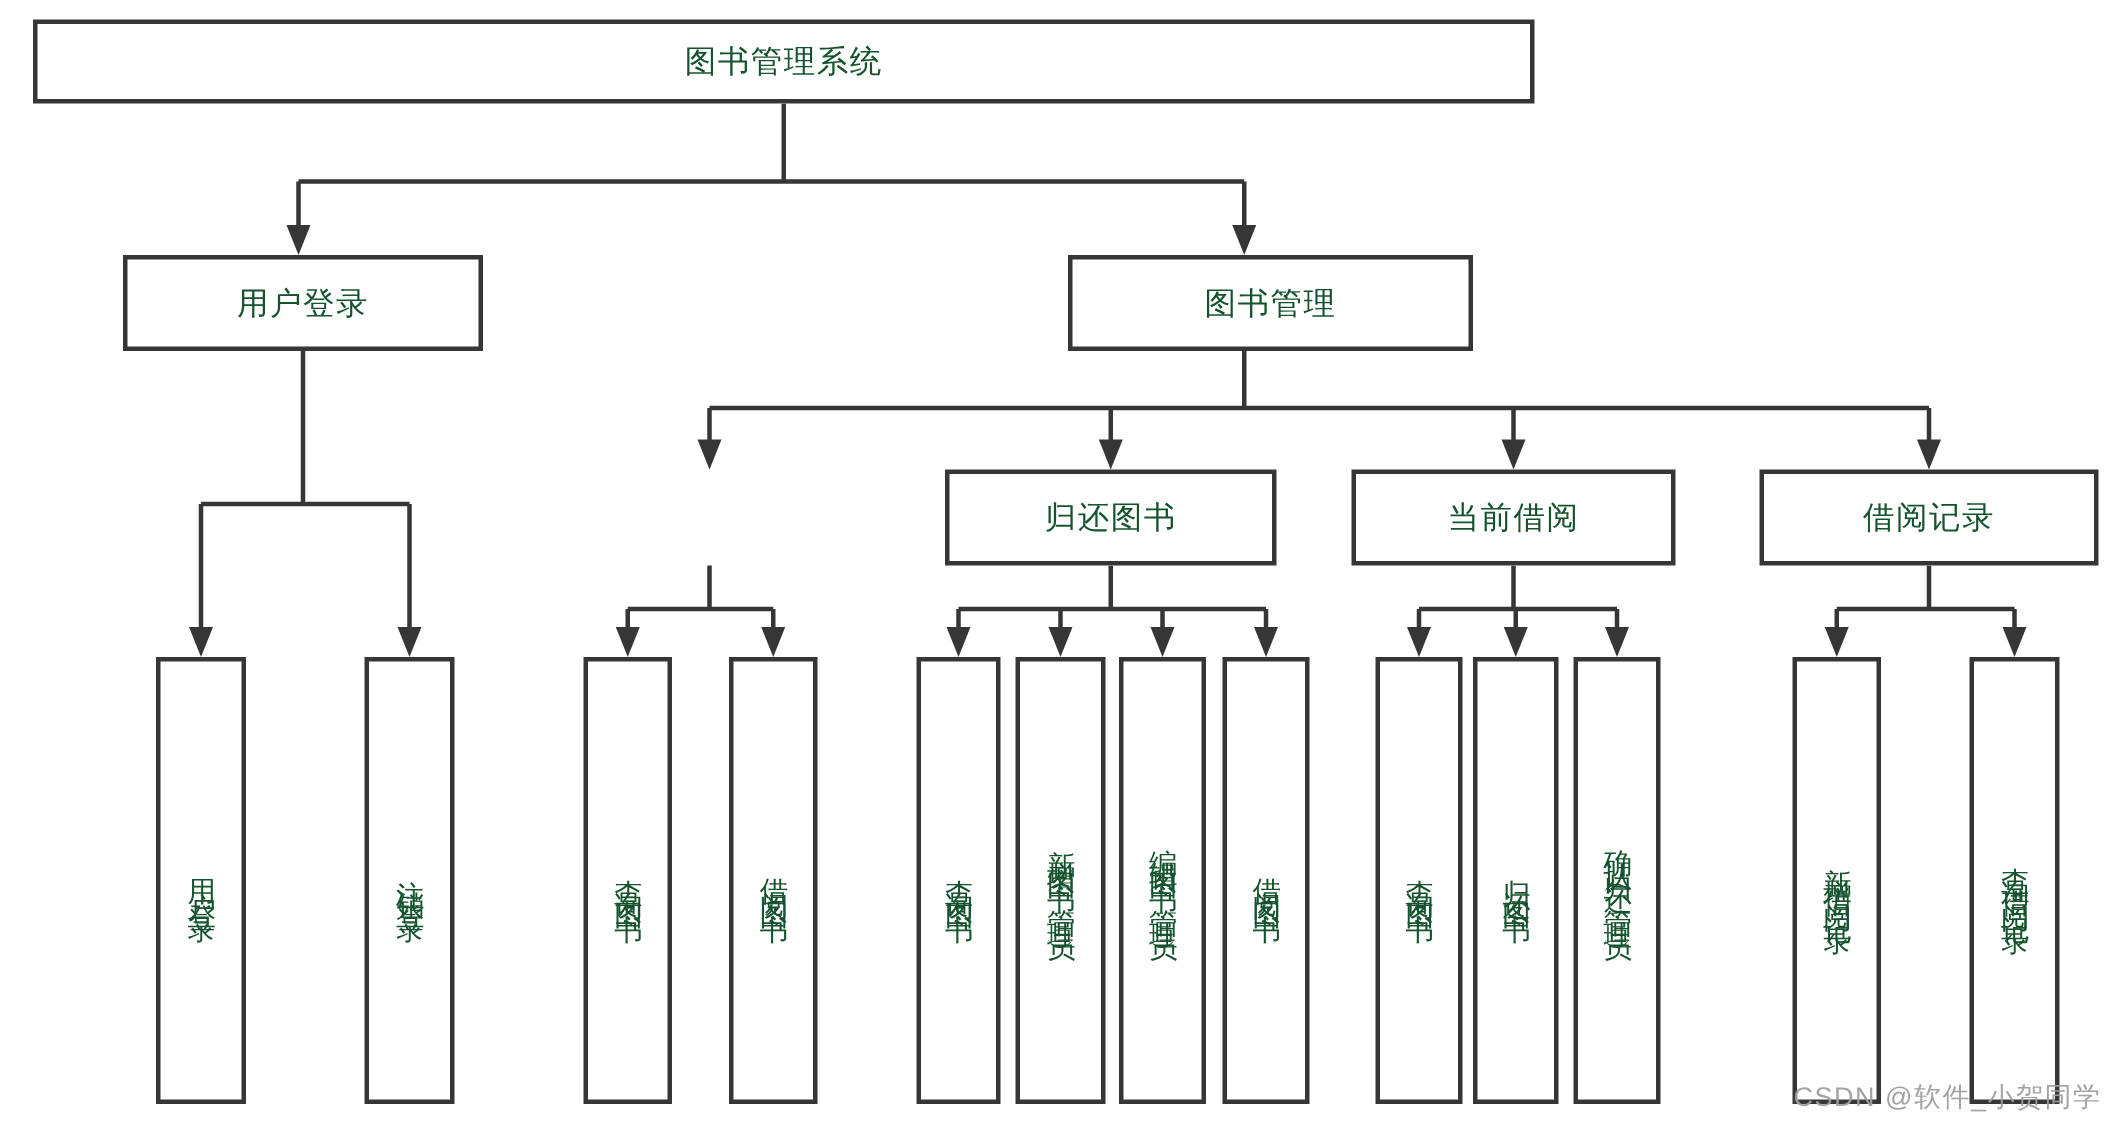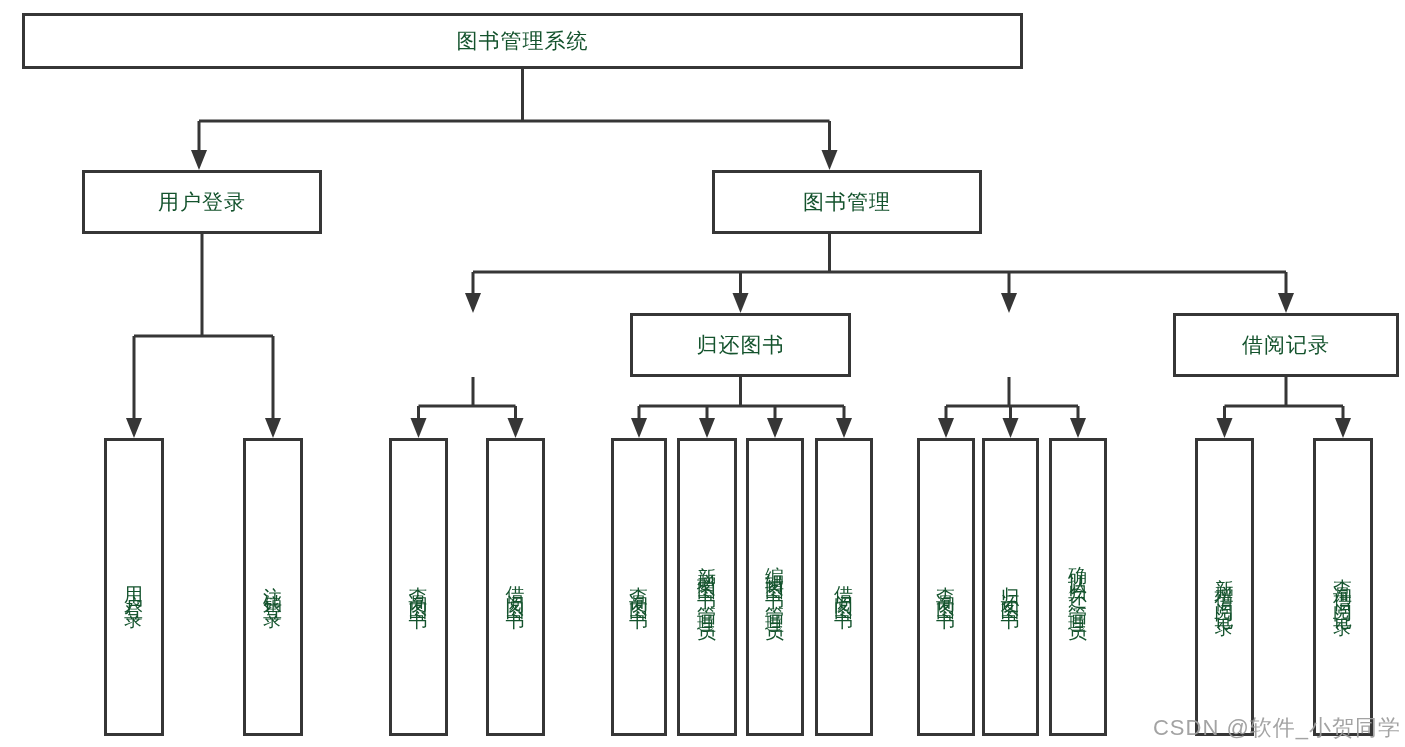--- a/index.html
+++ b/index.html
@@ -25,21 +25,21 @@
   .node.v{
     font-size:19px;
     writing-mode:vertical-rl;
     text-orientation:mixed;
     letter-spacing:8px;
     line-height:1;
   }
   #watermark{
     position:absolute;
     right:4px;bottom:4px;
-    font-size:22px;
+    font-size:18px;
     color:rgba(158,158,158,0.95);
     letter-spacing:1px;
     z-index:10;
     white-space:nowrap;
   }
 </style>
 </head>
 <body>
 
 <div id="stage">
@@ -88,20 +88,21 @@
       <polygon points="1335,418 1351,418 1343,438"></polygon>
     </g>
   </svg>
 
   <div class="node h" style="left:22px;top:13px;width:1001px;height:56px">图书管理系统</div>
 
   <div class="node h" style="left:82px;top:170px;width:240px;height:64px">用户登录</div>
   <div class="node h" style="left:712px;top:170px;width:270px;height:64px">图书管理</div>
 
   <div class="node h" style="left:630px;top:313px;width:221px;height:64px">归还图书</div>
+  <div class="node h" style="left:901px;top:313px;width:216px;height:64px">当前借阅</div>
   <div class="node h" style="left:1173px;top:313px;width:226px;height:64px">借阅记录</div>
 
   <div class="node v" style="left:104px;top:438px;width:60px;height:298px">用户登录</div>
   <div class="node v" style="left:243px;top:438px;width:60px;height:298px">注销登录</div>
 
   <div class="node v" style="left:389px;top:438px;width:59px;height:298px">查询图书</div>
   <div class="node v" style="left:486px;top:438px;width:59px;height:298px">借阅图书</div>
 
   <div class="node v" style="left:611px;top:438px;width:56px;height:298px">查询图书</div>
   <div class="node v" style="left:677px;top:438px;width:60px;height:298px">新增图书（管理员）</div>

